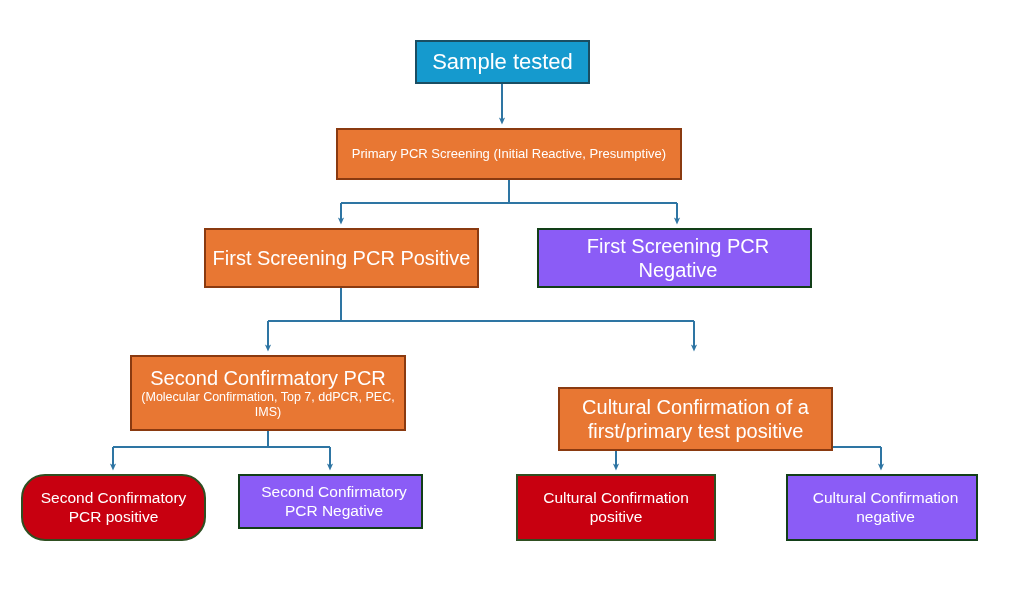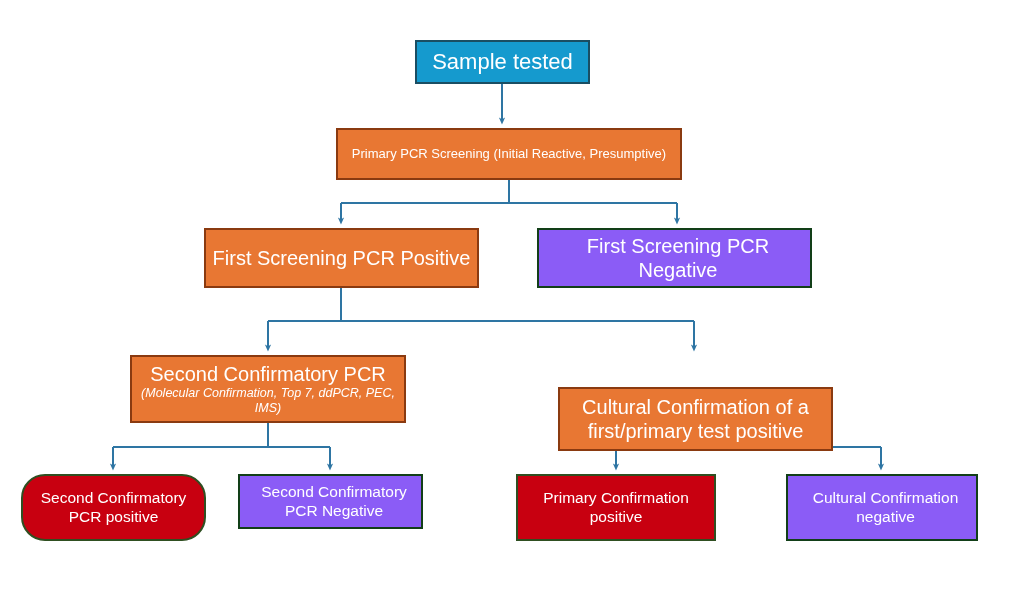--- a/index.html
+++ b/index.html
@@ -40,21 +40,20 @@
     border-width: 2px;
   }
   .node .title {
     display: block;
     width: 100%;
   }
   .node .subtitle {
     display: block;
     width: 100%;
     line-height: 1.2;
-    font-style: italic;
   }
   .fill-blue {
     background: #159ACE;
     border-color: #1A4E63;
   }
   .fill-orange {
     background: #E87733;
     border-color: #8A3A10;
   }
   .fill-green {
@@ -118,38 +117,38 @@
   </div>
 
   <div class="node fill-orange t-17" style="left:204px; top:228px; width:275px; height:60px;">
     <span class="title">First Screening PCR Positive</span>
   </div>
 
   <div class="node fill-green t-17" style="left:537px; top:228px; width:275px; height:60px;">
     <span class="title">First Screening PCR Negative</span>
   </div>
 
-  <div class="node fill-orange" style="left:130px; top:355px; width:276px; height:68px;">
+  <div class="node fill-orange" style="left:130px; top:355px; width:276px; height:76px;">
     <span class="title t-17">Second Confirmatory PCR</span>
     <span class="subtitle t-125">(Molecular Confirmation, Top 7, ddPCR, PEC, IMS)</span>
   </div>
 
   <div class="node fill-orange t-17" style="left:558px; top:355px; width:275px; height:64px;margin-top:32px;">
     <span class="title">Cultural Confirmation of a first/primary test positive</span>
   </div>
 
   <div class="node fill-red t-155" style="left:21px; top:474px; width:185px; height:67px;border-radius:24px;">
     <span class="title">Second Confirmatory PCR positive</span>
   </div>
 
   <div class="node fill-green t-155" style="left:238px; top:474px; width:185px; height:55px;">
     <span class="title">Second Confirmatory PCR Negative</span>
   </div>
 
   <div class="node fill-red t-155" style="left:516px; top:474px; width:200px; height:67px;">
-    <span class="title">Primary Confirmation positive</span>
+    <span class="title">Cultural Confirmation positive</span>
   </div>
 
   <div class="node fill-green t-155" style="left:786px; top:474px; width:192px; height:67px;">
     <span class="title">Cultural Confirmation negative</span>
   </div>
 
 </div>
 
 </body></html>

